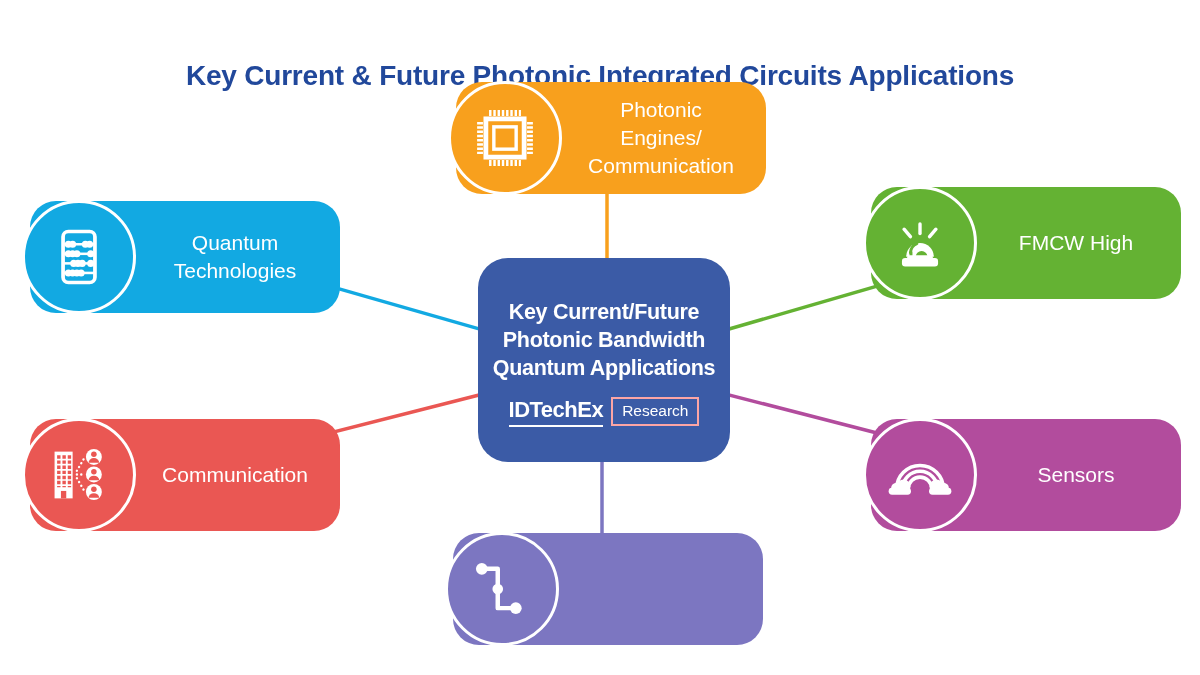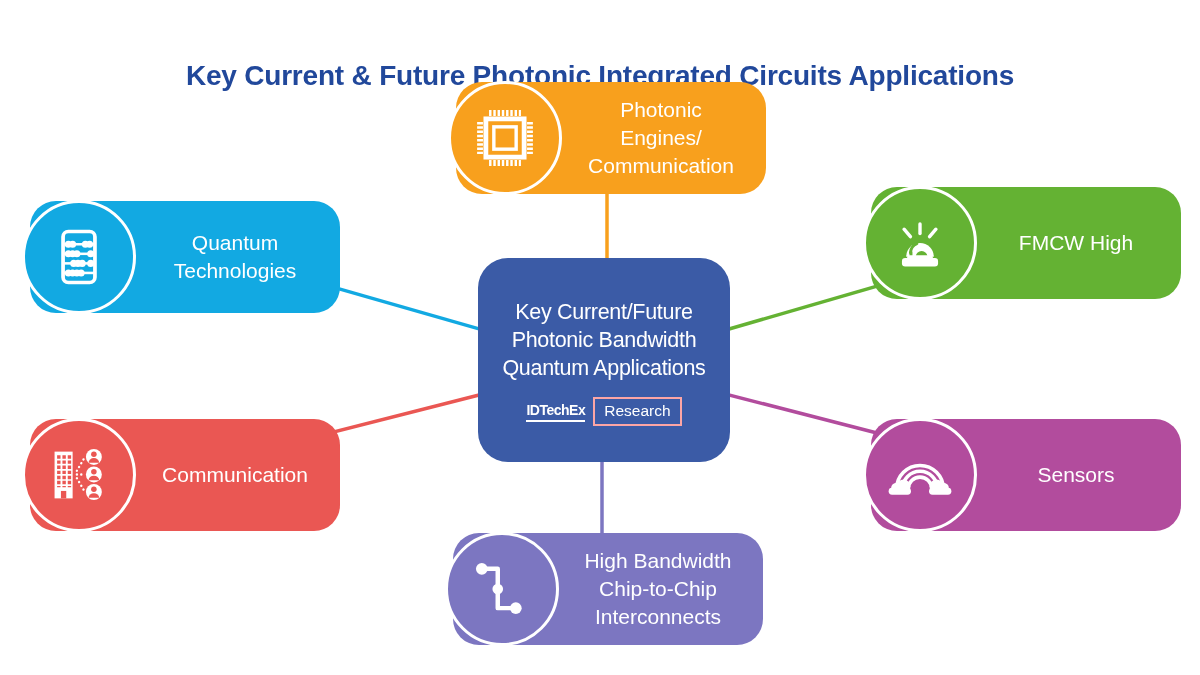--- a/index.html
+++ b/index.html
@@ -15,24 +15,24 @@
                display:flex;align-items:center;justify-content:center;}
   .icon-circle svg{width:68px;height:68px;}
   .label{position:absolute;left:118px;right:10px;top:0;height:100%;
          display:flex;align-items:center;justify-content:center;text-align:center;
          color:#fff;font-size:21px;line-height:1.32;white-space:pre-line;}
   .accent-fill{fill:var(--c);}
   .accent-stroke{stroke:var(--c);fill:none;}
   .hub{position:absolute;left:478px;top:258px;width:252px;height:204px;border-radius:30px;
        z-index:3;display:flex;flex-direction:column;align-items:center;justify-content:center;
        padding-top:4px;box-sizing:border-box;}
-  .hub-line{color:#fff;font-weight:normal;font-size:21.5px;line-height:28px;
+  .hub-line{color:#fff;font-weight:bold;font-size:21.5px;line-height:28px;
             letter-spacing:-0.3px;text-align:center;}
   .logo-row{margin-top:15px;display:flex;align-items:center;}
-  .logo-brand{color:#fff;font-weight:bold;font-size:14px;letter-spacing:-0.5px;
+  .logo-brand{color:#fff;font-weight:bold;font-size:22px;letter-spacing:-0.5px;
               border-bottom:2.5px solid #fff;padding-bottom:2px;}
   .logo-suffix{color:#fff;font-size:15.5px;border:2px solid #fca5a5;padding:3px 9px 4px;margin-left:8px;}
   
   .pos-top{left:448px;top:81px;}
   .pos-quantum{left:22px;top:200px;}
   .pos-fmcw{left:863px;top:186px;}
   .pos-comm{left:22px;top:418px;}
   .pos-sensors{left:863px;top:418px;}
   .pos-bottom{left:445px;top:532px;}
 </style>
@@ -179,23 +179,20 @@
   <div class="node pos-bottom" style="--c: #7C76C1;">
     <div class="pill"></div>
     <div class="icon-circle">
       <svg viewBox="0 0 64 64">
         <path d="M13,13 H28 V50 H45" fill="none" stroke="#fff" stroke-width="4.2" stroke-linejoin="round" stroke-linecap="round"></path>
         <circle cx="13" cy="13" r="5.5" fill="#fff"></circle>
         <circle cx="28" cy="32" r="5" fill="#fff"></circle>
         <circle cx="45" cy="50" r="5.5" fill="#fff"></circle>
       </svg>
     </div>
-    <div class="label">High Bandwidth
-Chip-to-Chip
-Interconnects</div>
   </div>
 
   <div class="hub" style="background: rgb(59, 91, 166);">
     <div class="hub-line">Key Current/Future</div>
     <div class="hub-line">Photonic Bandwidth</div>
     <div class="hub-line">Quantum Applications</div>
     <div class="logo-row">
       <span class="logo-brand">IDTechEx</span>
       <span class="logo-suffix">Research</span>
     </div>

